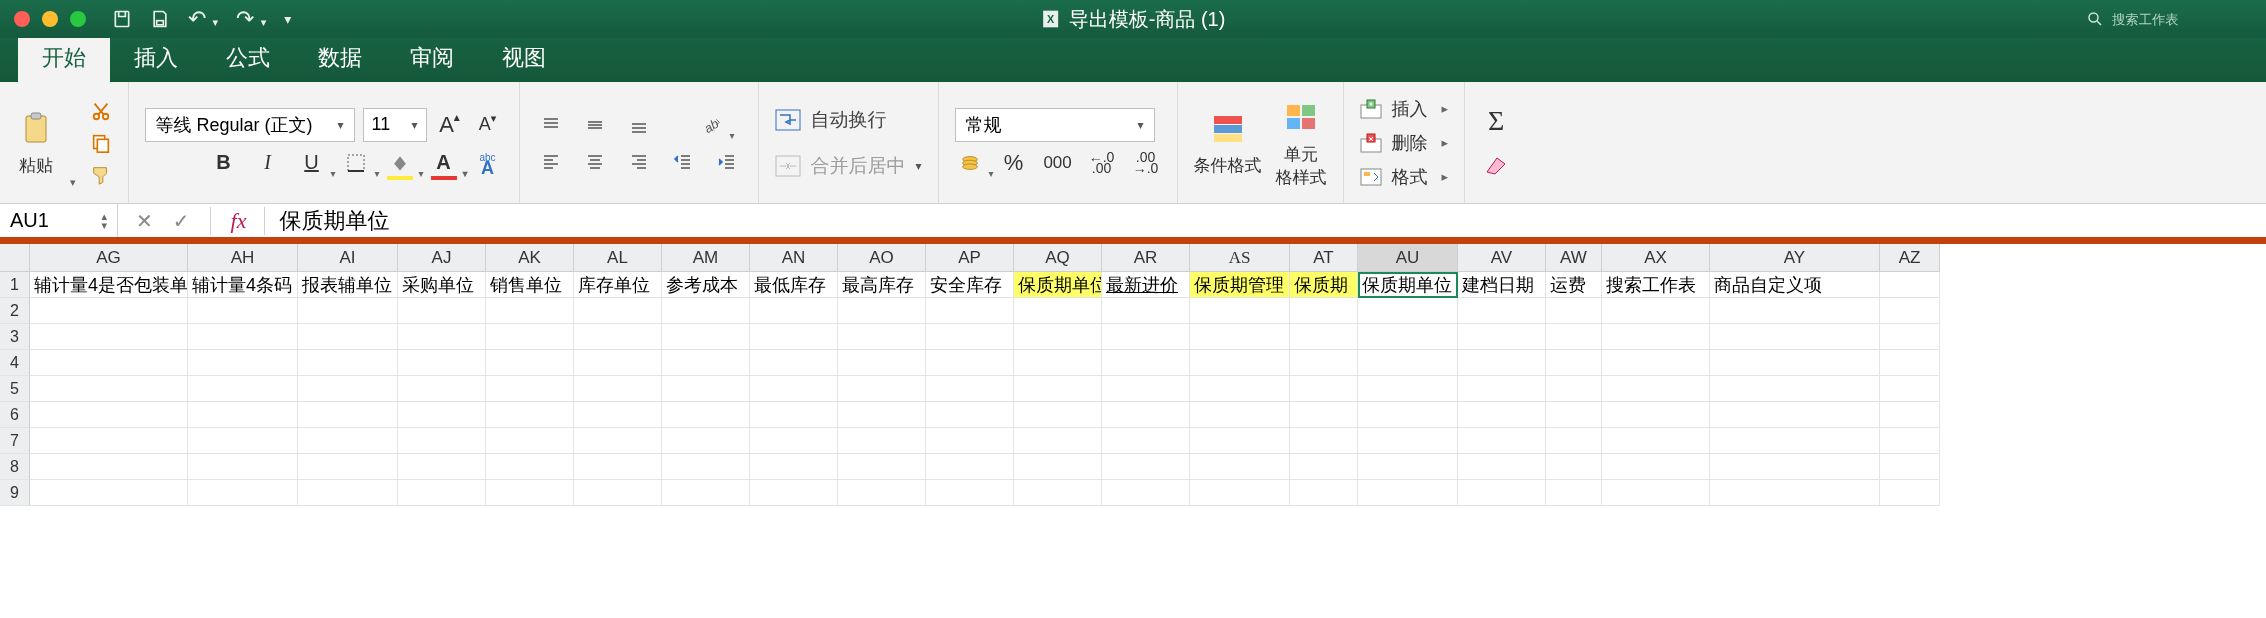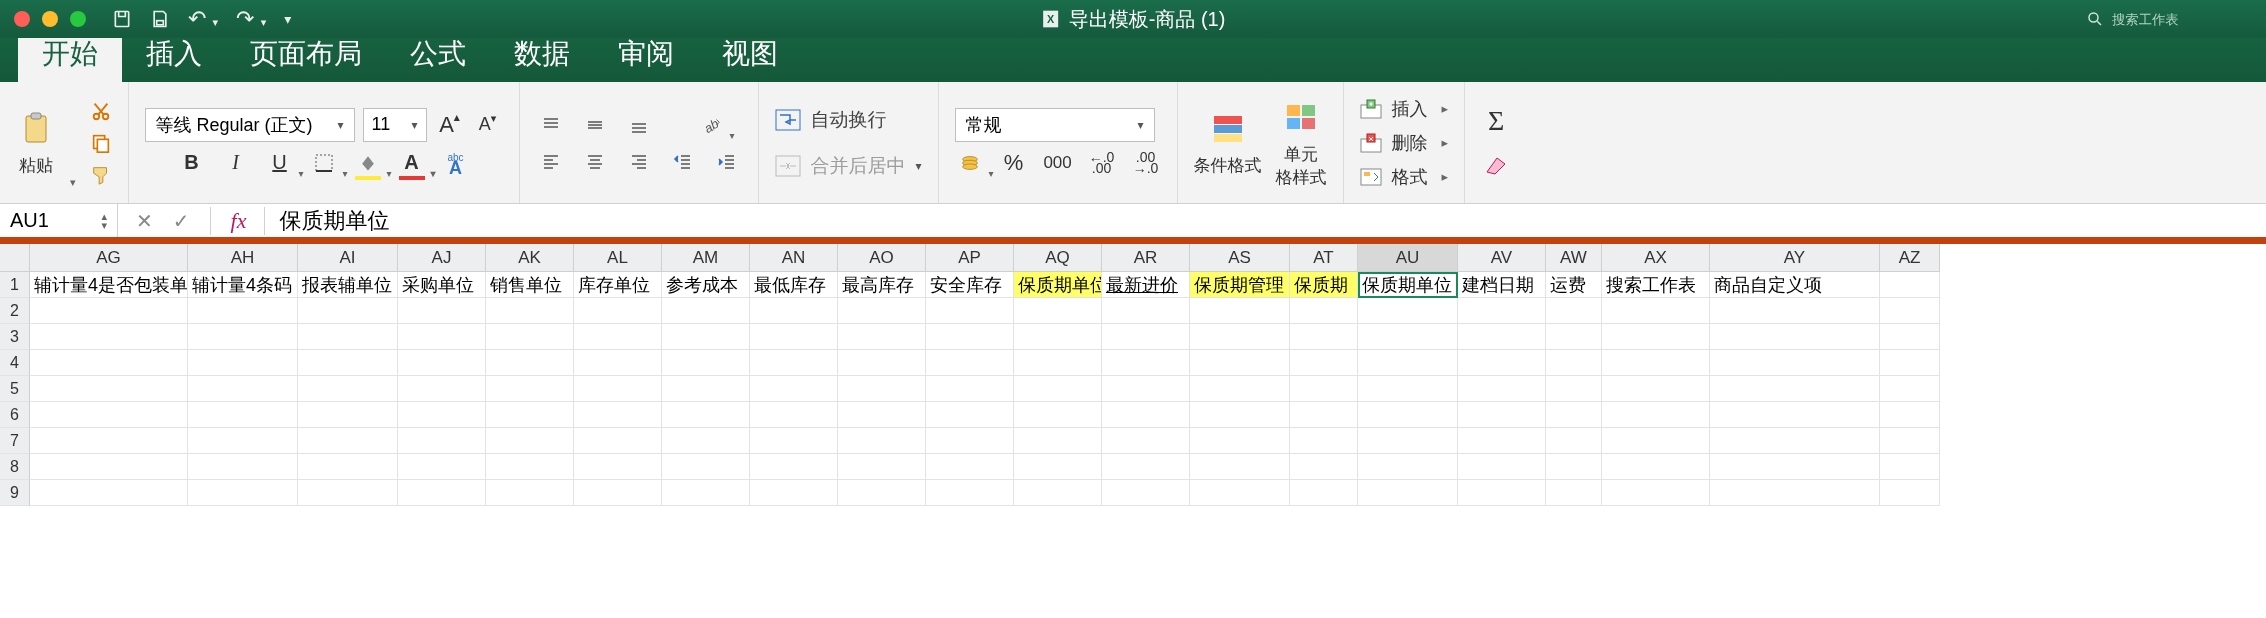--- a/index.html
+++ b/index.html
@@ -16,21 +16,21 @@
 .qat svg,.qat .glyph{opacity:.9;}
 .glyph{font-size:22px;color:#fff;}
 .title-center{position:absolute;left:50%;transform:translateX(-50%);display:flex;align-items:center;gap:8px;font-size:20px;}
 .title-center svg{fill:#fff;}
 .search-area{margin-left:auto;margin-right:14px;display:flex;align-items:center;gap:8px;color:#cfe5da;font-size:19px;}
 .search-area input{background:transparent;border:none;color:#fff;outline:none;width:140px;}
 .search-area input::placeholder{color:#b0d4c3;}
 
 
 .tabs{height:44px;background:linear-gradient(#176240,#14583a);display:flex;align-items:flex-end;padding-left:18px;gap:0;}
-.tab{padding:10px 24px 9px;color:#fff;font-size:28px;cursor:pointer;}
+.tab{padding:10px 24px 9px;color:#fff;font-size:22px;cursor:pointer;}
 .tab.active{background:#f3f3f3;color:#176240;border-radius:4px 4px 0 0;font-weight:500;}
 
 
 .ribbon{height:122px;background:#f3f3f3;border-bottom:1px solid #d0d0d0;display:flex;align-items:stretch;}
 .group{display:flex;align-items:center;padding:8px 16px;border-right:1px solid #dcdcdc;gap:14px;}
 .group.col{flex-direction:column;justify-content:center;gap:6px;}
 .big-btn{display:flex;flex-direction:column;align-items:center;gap:6px;cursor:pointer;}
 .big-btn .lbl{font-size:17px;color:#333;}
 .icon-box{width:40px;height:40px;display:flex;align-items:center;justify-content:center;}
 .icon-box svg{width:36px;height:36px;}
@@ -119,21 +119,20 @@
         <circle cx="10" cy="10" r="6"></circle>
         <path d="M15 15l5 5"></path>
       </svg>
     <input placeholder="搜索工作表" style="">
   </div>
 </div>
 
 <div class="tabs">
   <div class="tab active">开始</div>
   <div class="tab">插入</div>
-  <div class="tab">页面布局</div>
   <div class="tab">公式</div>
   <div class="tab">数据</div>
   <div class="tab">审阅</div>
   <div class="tab">视图</div>
 </div>
 
 <div class="ribbon">
 
   <div class="group">
     <div class="big-btn">
@@ -161,21 +160,21 @@
           </svg>
         </span>
       <span class="ic">
           <svg viewBox="0 0 24 24" width="22" height="22">
             <path d="M4 4h14v6l-4 4v6l-4 2v-8l-6-4z" fill="#f5d98b" stroke="#b38a2e"></path>
           </svg>
         </span>
     </div>
   </div>
 
-  <div class="group col" style="align-items:center;">
+  <div class="group col" style="align-items:flex-end;">
     <div class="font-row">
       <div class="font-name">
           <span>等线 Regular (正文)</span>
           <span class="caret">▾</span>
         </div>
       <div class="font-size">
           <span>11</span>
           <span class="caret">▾</span>
         </div>
       <div class="rb-btn" style="font-size:22px;">A<span style="font-size:12px;position:relative;top:-8px;">▴</span></div>
@@ -396,21 +395,21 @@
       <div class="ch" style="width: 100px;">AI</div>
       <div class="ch" style="width: 88px;">AJ</div>
       <div class="ch" style="width: 88px;">AK</div>
       <div class="ch" style="width: 88px;">AL</div>
       <div class="ch" style="width: 88px;">AM</div>
       <div class="ch" style="width: 88px;">AN</div>
       <div class="ch" style="width: 88px;">AO</div>
       <div class="ch" style="width: 88px;">AP</div>
       <div class="ch" style="width: 88px;">AQ</div>
       <div class="ch" style="width: 88px;">AR</div>
-      <div class="ch" style="width: 100px;">AS</div>
+      <div class="ch" style="width: 100px; font-family: Liberation Serif, serif;">AS</div>
       <div class="ch" style="width: 68px;">AT</div>
       <div class="ch active" style="width: 100px;">AU</div>
       <div class="ch" style="width: 88px;">AV</div>
       <div class="ch" style="width: 56px;">AW</div>
       <div class="ch" style="width: 108px;">AX</div>
       <div class="ch" style="width: 170px;">AY</div>
       <div class="ch" style="width: 60px;">AZ</div>
     </div>
   <div class="rowhead" id="rowhead">
       <div class="rh">1</div>

